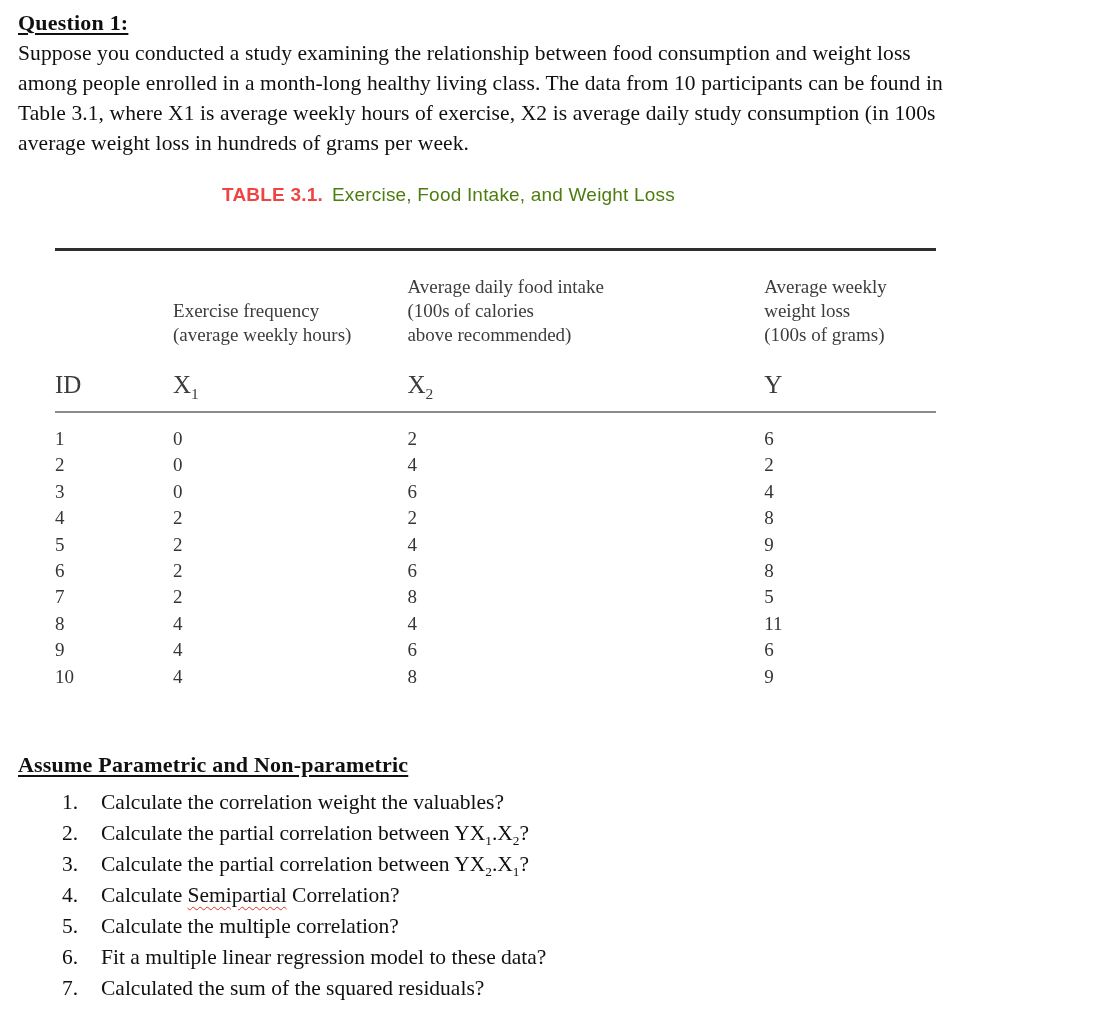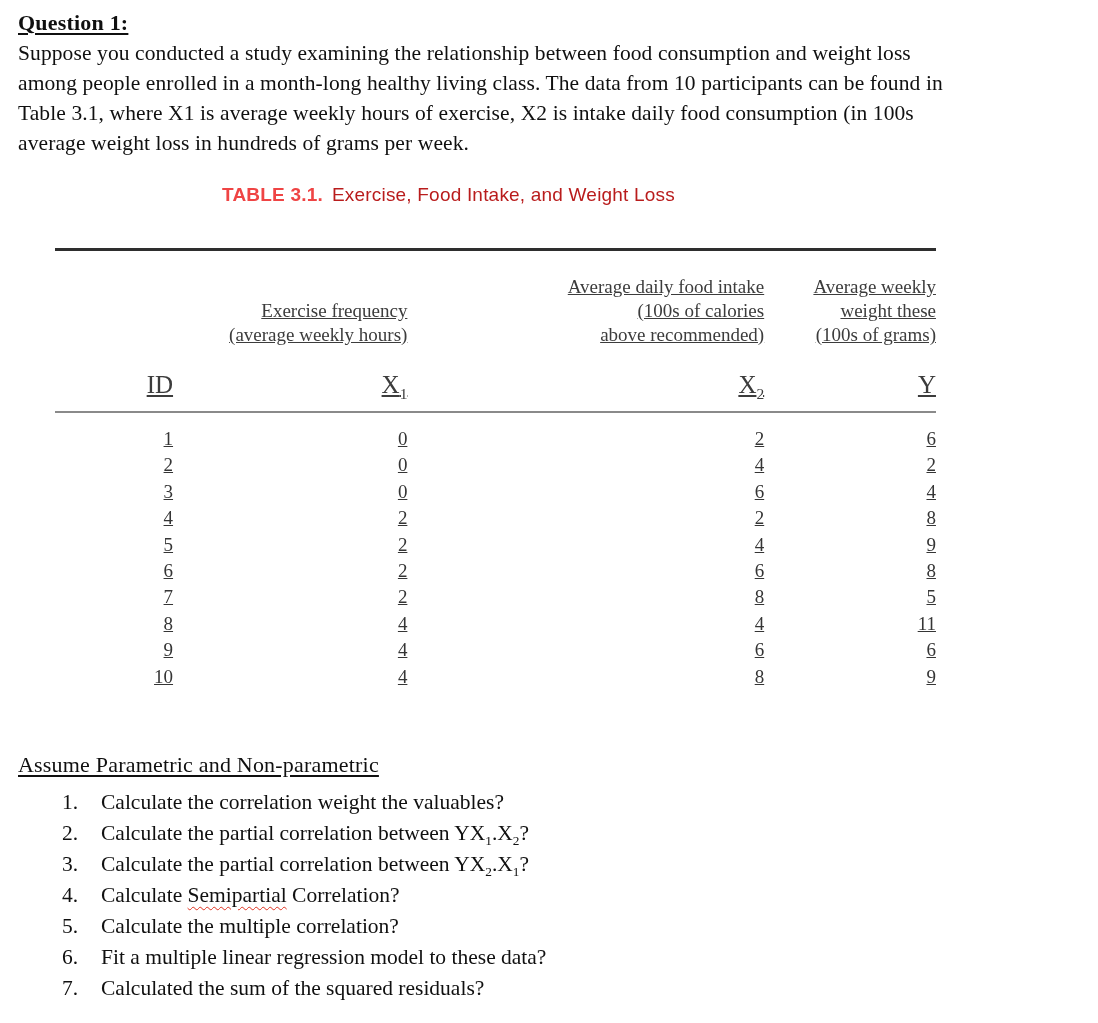--- a/index.html
+++ b/index.html
@@ -20,39 +20,39 @@
     font-size:21.5px; line-height:30px; white-space:nowrap; letter-spacing:0.1px;
   }
 
   
   .table-caption {
     margin:26px 0 0 204px;
     font-family:"Liberation Sans", sans-serif;
     font-size:19px; line-height:22px; white-space:nowrap;
   }
   .cap-label { font-weight:bold; color:#ef4444; margin-right:9px; letter-spacing:0.2px; }
-  .cap-title { color:#b91c1c; letter-spacing:0.2px; }
+  .cap-title { color:#4d7c0f; letter-spacing:0.2px; }
 
   
   .book-table { margin:42px 0 0 37px; width:881px; color:#3c3c3c; }
   .rule-thick { height:3px; background:#2e2e2e; }
   .rule-mid   { height:2px; background:#8a8a8a; }
   .grid { display:grid; grid-template-columns:13.4% 26.6% 40.5% 19.5%; }
-  .cell { text-align:right;text-decoration:underline; }
+  .cell { text-align:left; }
   .thead-row { padding-top:24px; align-items:end; }
   .thead-row .cell { font-size:19px; line-height:24px; }
   .var-row { padding:24px 0 12px; font-size:25px; }
   .book-table sub { font-size:0.62em; line-height:0; }
   .tbody { padding:13px 0 16px; }
   .trow { font-size:19px; line-height:26.4px; color:#353535; }
 
   
   .tasks-heading {
     margin-top:44px;
-    font-size:22px; font-weight:normal; letter-spacing:0.2px; line-height:30px;
+    font-size:22px; font-weight:bold; letter-spacing:0.2px; line-height:30px;
     text-decoration:underline; text-underline-offset:3px;
     display:inline-block;
   }
   .tasks-list { margin-top:7px; }
   .task-item { display:flex; font-size:21.5px; line-height:31px; white-space:nowrap; }
   .task-num { width:39px; margin-left:44px; flex:none; }
   .task-text sub { font-size:0.62em; line-height:0; }
   .squiggle {
     text-decoration:underline;
     text-decoration-style:wavy;
@@ -64,21 +64,21 @@
 </head>
 <body>
 
 <div class="page">
 
   <div class="q-heading">Question 1:</div>
 
   <div>
     <div class="para-line">Suppose you conducted a study examining the relationship between food consumption and weight loss</div>
     <div class="para-line">among people enrolled in a month-long healthy living class. The data from 10 participants can be found in</div>
-    <div class="para-line">Table 3.1, where X1 is average weekly hours of exercise, X2 is intake daily food consumption (in 100s</div>
+    <div class="para-line">Table 3.1, where X1 is average weekly hours of exercise, X2 is average daily study consumption (in 100s</div>
     <div class="para-line">average weight loss in hundreds of grams per week.</div>
   </div>
 
   <div class="table-caption">
     <span class="cap-label">TABLE 3.1.</span><span class="cap-title">Exercise, Food Intake, and Weight Loss</span>
   </div>
 
   <div class="book-table">
     <div class="rule-thick"></div>
 
@@ -88,21 +88,21 @@
         <div>Exercise frequency</div>
         <div>(average weekly hours)</div>
       </div>
       <div class="cell">
         <div>Average daily food intake</div>
         <div>(100s of calories</div>
         <div>above recommended)</div>
       </div>
       <div class="cell">
         <div>Average weekly</div>
-        <div>weight these</div>
+        <div>weight loss</div>
         <div>(100s of grams)</div>
       </div>
     </div>
 
     <div class="grid var-row">
       <div class="cell">ID</div>
       <div class="cell"><span>X</span><sub>1</sub></div>
       <div class="cell"><span>X</span><sub>2</sub></div>
       <div class="cell">Y</div>
     </div>

